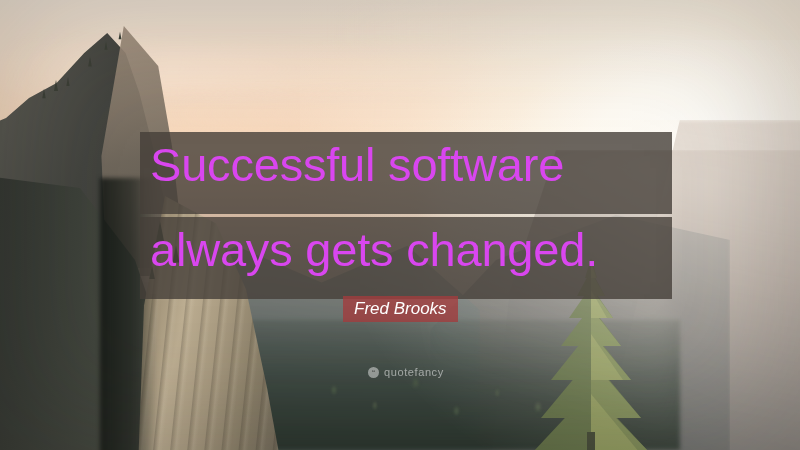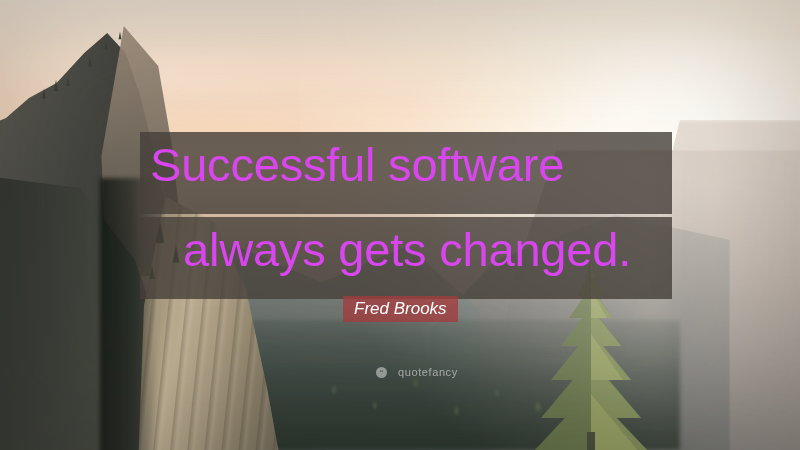--- a/index.html
+++ b/index.html
@@ -295,44 +295,44 @@
     display:block;
     background:rgba(70,64,57,0.80);
     color:#d946ef;
     font-size:47px;
     line-height:66px;
     font-weight:400;
     letter-spacing:-0.2px;
     padding:0 8px 16px 10px;
     white-space:nowrap;
   }
-  .quote-line + .quote-line { margin-top:3px;text-align:center; }
+  .quote-line + .quote-line { margin-top:3px; }
 
   
   .author-box {
     position:absolute;
     left:343px; top:296px;
     z-index:20;
     background:rgba(163,60,62,0.78);
     color:#ffffff;
     font-size:17px;
     line-height:26px;
     padding:0 11px;
     white-space:nowrap;
     font-style:italic;
   }
 
   
   .watermark {
     position:absolute;
-    left:376px; top:366px;
+    left:368px; top:366px;
     z-index:20;
     display:flex;
     align-items:center;
-    gap:11px;
+    gap:5px;
     opacity:0.58;
   }
   .wm-badge {
     width:11px; height:11px;
     border-radius:50%;
     background:rgba(255,255,255,0.80);
     display:flex;
     align-items:center;
     justify-content:center;
     font-size:7px;

